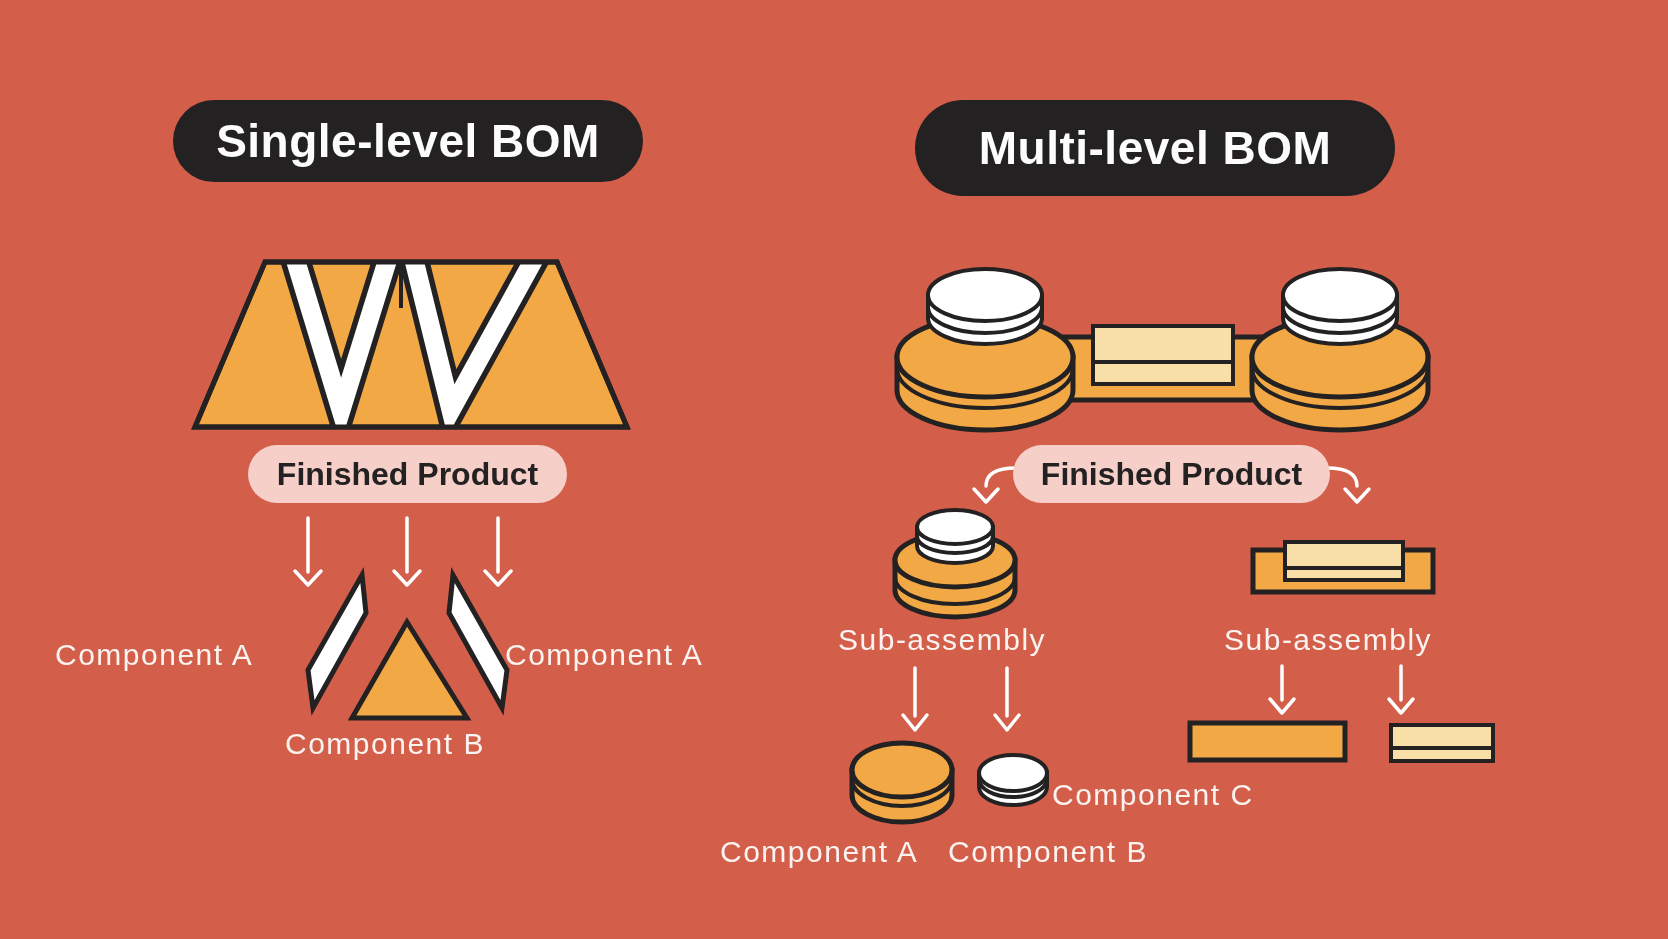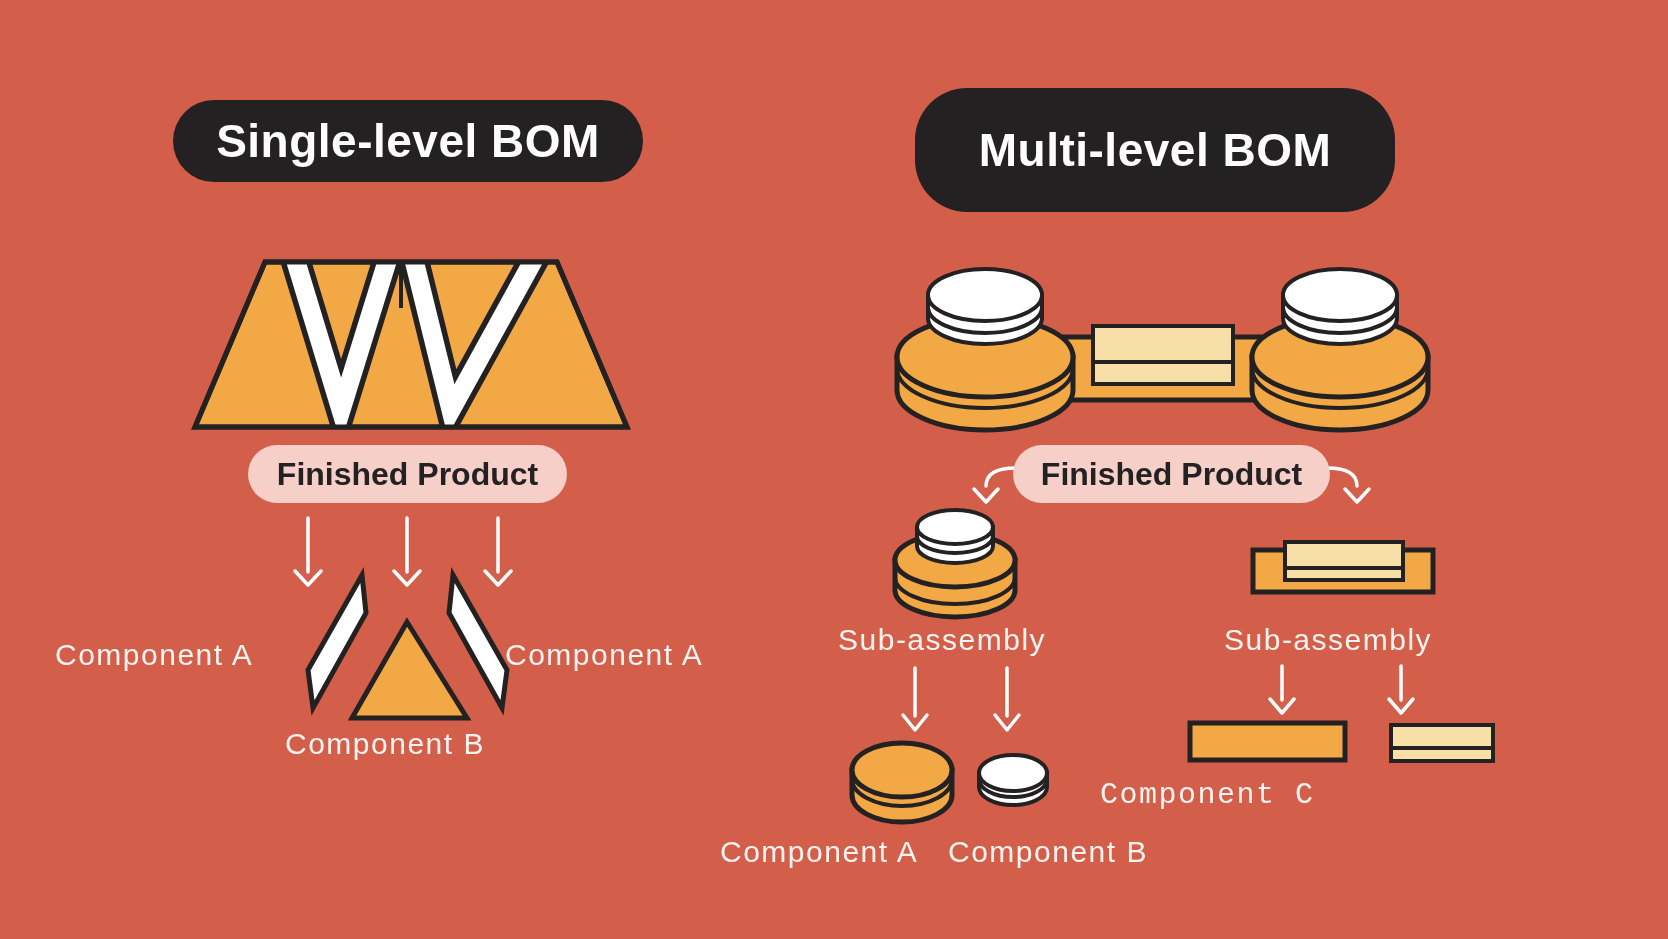--- a/index.html
+++ b/index.html
@@ -124,29 +124,29 @@
     </g>
     <rect class="o" x="1190" y="723" width="155" height="37"></rect>
     <g>
       <rect class="c" x="1391" y="725" width="102" height="36"></rect>
       <path class="ln" d="M1391,748 H1493"></path>
     </g>
   </svg>
 
   <div class="pill title-pill" style="left:173px;top:100px;width:470px;height:82px;">Single-level BOM</div>
 
-  <div class="pill title-pill" style="left:915px;top:88px;width:480px;height:124px;">Multi-level BOM</div>
+  <div class="pill title-pill" style="left:915px;top:100px;width:480px;height:96px;">Multi-level BOM</div>
 
   <div class="pill fp-pill" style="left:248px;top:445px;width:319px;height:58px;">Finished Product</div>
 
   <div class="pill fp-pill" style="left:1013px;top:445px;width:317px;height:58px;">Finished Product</div>
 
   <div class="lbl" style="left:55px;top:637px;">Component A</div>
   <div class="lbl" style="left:505px;top:637px;">Component A</div>
   <div class="lbl" style="left:285px;top:726px;">Component B</div>
 
   <div class="lbl" style="left:838px;top:622px;">Sub-assembly</div>
   <div class="lbl" style="left:1224px;top:622px;">Sub-assembly</div>
 
   <div class="lbl" style="left:720px;top:834px;">Component A</div>
   <div class="lbl" style="left:948px;top:834px;">Component B</div>
-  <div class="lbl" style="left:1100px;top:777px;font-family:Liberation Mono, monospace;">Component C</div>
+  <div class="lbl" style="left:1052px;top:777px;">Component C</div>
 </div>
 
 </body></html>

